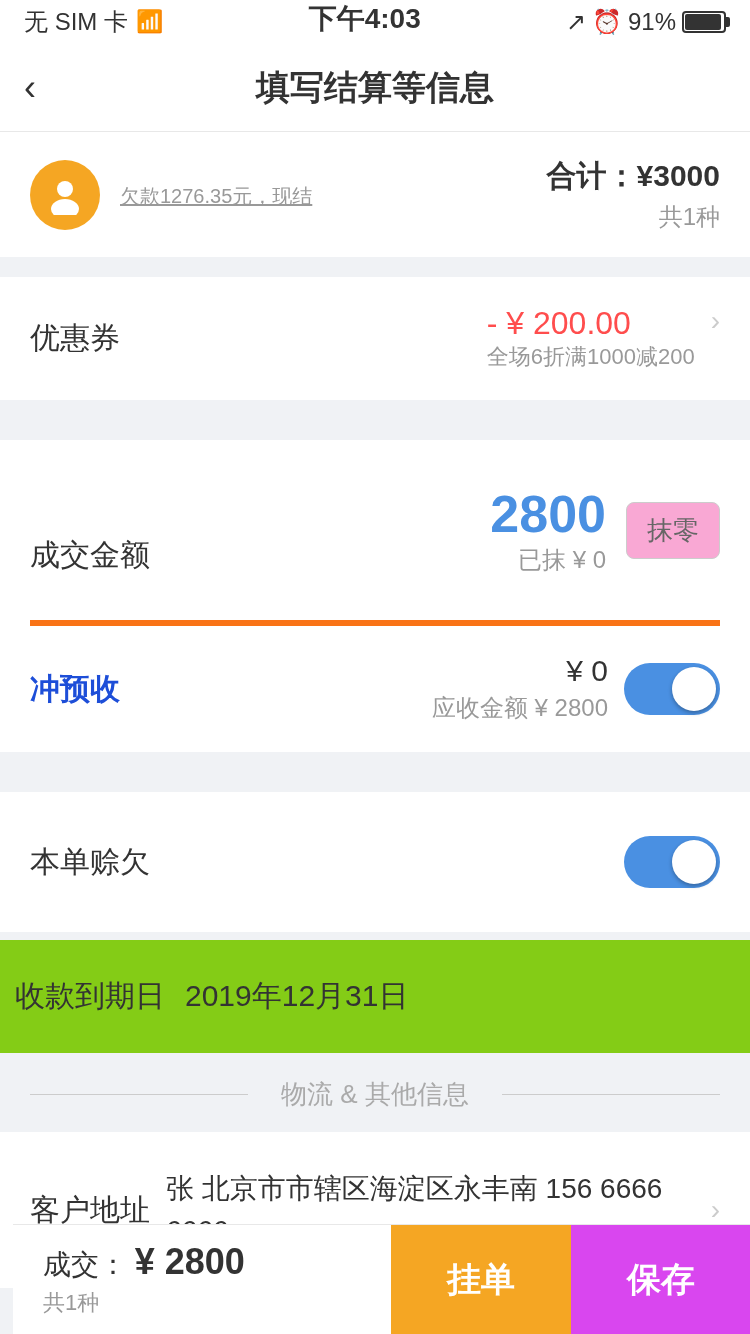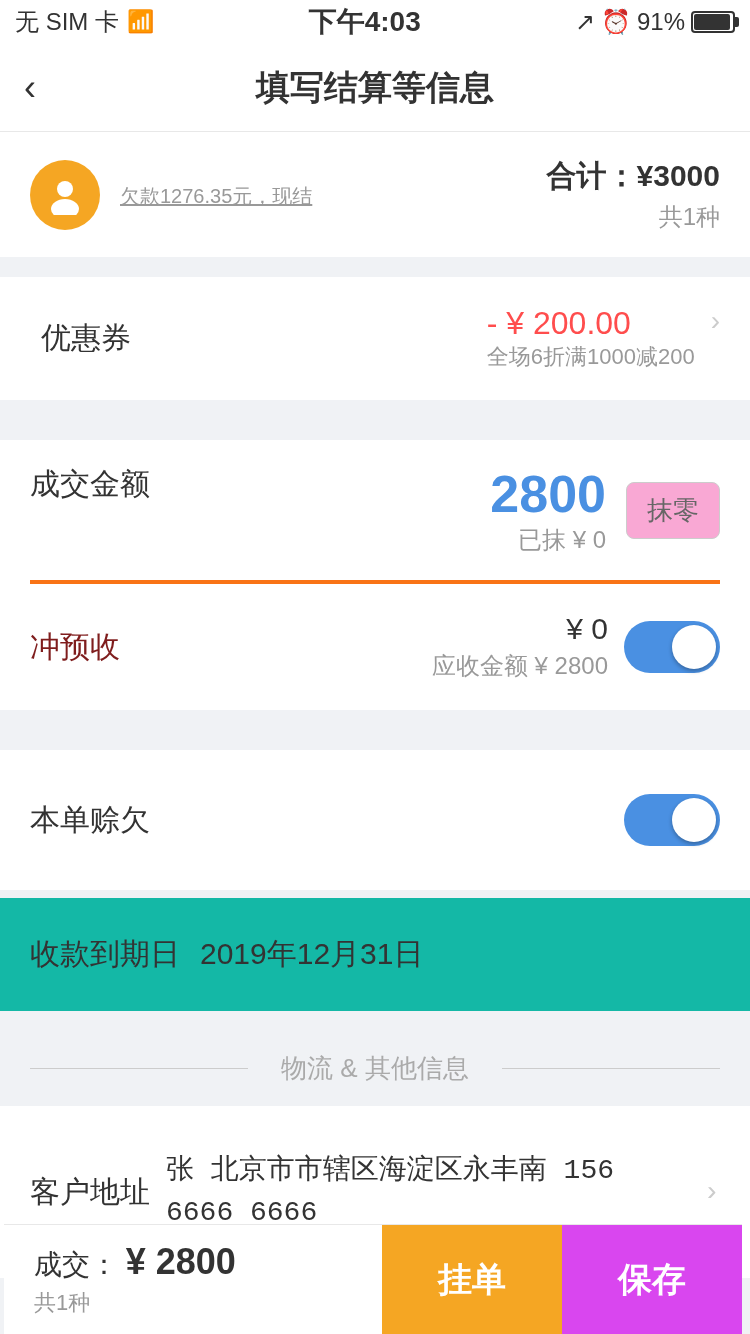--- a/index.html
+++ b/index.html
@@ -12,23 +12,22 @@
       font-size: 28px;
       color: #333;
     }
 
     
     .status-bar {
       width: 750px;
       height: 44px;
       background: #fff;
       display: flex;
-      align-items: center;
-      justify-content: space-between;
-      padding: 0 15px;
+      justify-content: space-between;
+      padding: 0 24px;
       font-size: 24px;
       font-weight: 500;
     }
     .status-left { display: flex; align-items: center; gap: 8px; }
     .status-center { font-size: 28px; font-weight: 600; }
     .status-right { display: flex; align-items: center; gap: 6px; font-size: 24px; }
     .battery-icon {
       width: 44px; height: 22px; border: 2px solid #333; border-radius: 4px;
       position: relative; display: inline-flex; align-items: center;
     }
@@ -100,45 +99,45 @@
 
     
     .coupon-row {
       background: #fff;
       padding: 28px 30px;
       display: flex;
       align-items: center;
       justify-content: space-between;
       margin-bottom: 20px;
     }
-    .coupon-label { font-size: 30px; color: #333; margin-left: 11px; }
+    .coupon-label { font-size: 30px; color: #333; }
     .coupon-right { display: flex; align-items: flex-start; gap: 16px; }
     .coupon-discount { font-size: 32px; color: #ff4d4d; font-weight: 500; }
     .coupon-desc { font-size: 22px; color: #999; text-align: right; }
     .chevron-right {
       font-size: 28px; color: #ccc;
     }
 
     
     .section-divider {
       height: 20px; background: #f0f2f5;
     }
 
     
     .amount-section {
       background: #fff;
       padding: 0 30px;
       margin-bottom: 20px;
     }
     .amount-row {
       display: flex;
-      align-items: flex-start;
-      justify-content: space-between;
-      padding: 24px 0;
-      border-bottom: 4px solid #f97316;
+      align-items: flex-end;
+      justify-content: space-between;
+      padding: 44px 0;
+      border-bottom: 6px solid #f97316;
     }
     .amount-row:last-child { border-bottom: none; }
     .amount-label { font-size: 30px; color: #333; }
     .amount-value-group { display: flex; align-items: center; gap: 20px; }
     .amount-value-big { font-size: 52px; font-weight: 600; color: #4a90e2; }
     .amount-sub { font-size: 24px; color: #999; text-align: right; }
     .round-btn {
       border: 1px solid #ccc;
       border-radius: 8px;
       padding: 10px 20px;
@@ -149,21 +148,21 @@
       white-space: nowrap;
     }
 
     
     .prepay-row {
       display: flex;
       align-items: center;
       justify-content: space-between;
       padding: 28px 0;
     }
-    .prepay-label { font-size: 30px; color: #7f1d1d; }
+    .prepay-label { font-size: 30px; color: #1d4ed8; font-weight: bold; }
     .prepay-right { display: flex; align-items: center; gap: 16px; }
     .prepay-amount { text-align: right; }
     .prepay-value { font-size: 30px; color: #333; font-weight: 500; }
     .prepay-sub { font-size: 24px; color: #999; margin-top: 4px; }
 
     
     .toggle {
       width: 96px; height: 52px; border-radius: 26px;
       background: #4a90e2;
       position: relative;
@@ -187,23 +186,23 @@
     .debt-row {
       display: flex;
       align-items: center;
       justify-content: space-between;
       padding: 36px 0;
     }
     .debt-label { font-size: 30px; color: #333; }
 
     
     .duedate-section {
-      background: #14b8a6;
-      padding: 0 30px;
-      margin-bottom: 20px;
+      background: #84cc16;
+      padding: 0 15px;
+      margin-bottom: 4px;
     }
     .duedate-row {
       display: flex;
       align-items: center;
       padding: 36px 0;
       gap: 20px;
     }
     .duedate-label { font-size: 30px; color: #333; }
     .duedate-value { font-size: 30px; color: #333; }
 
@@ -218,37 +217,36 @@
       margin-bottom: 0;
     }
     .divider-line {
       flex: 1; height: 1px; background: #ccc;
     }
     .divider-text { font-size: 26px; color: #aaa; white-space: nowrap; }
 
     
     .address-section {
       background: #fff;
-      padding: 12px 30px;
+      padding: 4px 30px;
       margin-bottom: 20px;
-      font-family: Liberation Mono, monospace;
     }
     .address-row {
       display: flex;
       align-items: center;
       justify-content: space-between;
       padding: 32px 0;
     }
     .address-label { font-size: 30px; color: #333; flex-shrink: 0; width: 120px; }
     .address-value { font-size: 28px; color: #333; flex: 1; padding: 0 16px; line-height: 1.5; }
 
     
     .bottom-bar {
       position: fixed;
-      bottom: 0; left: 4px;
+      bottom: 0; left: 13px;
       width: 738px;
       height: 110px;
       background: #fff;
       display: flex;
       align-items: center;
       border-top: 1px solid #e8e8e8;
     }
     .bottom-summary {
       flex: 1;
       padding: 0 30px;

